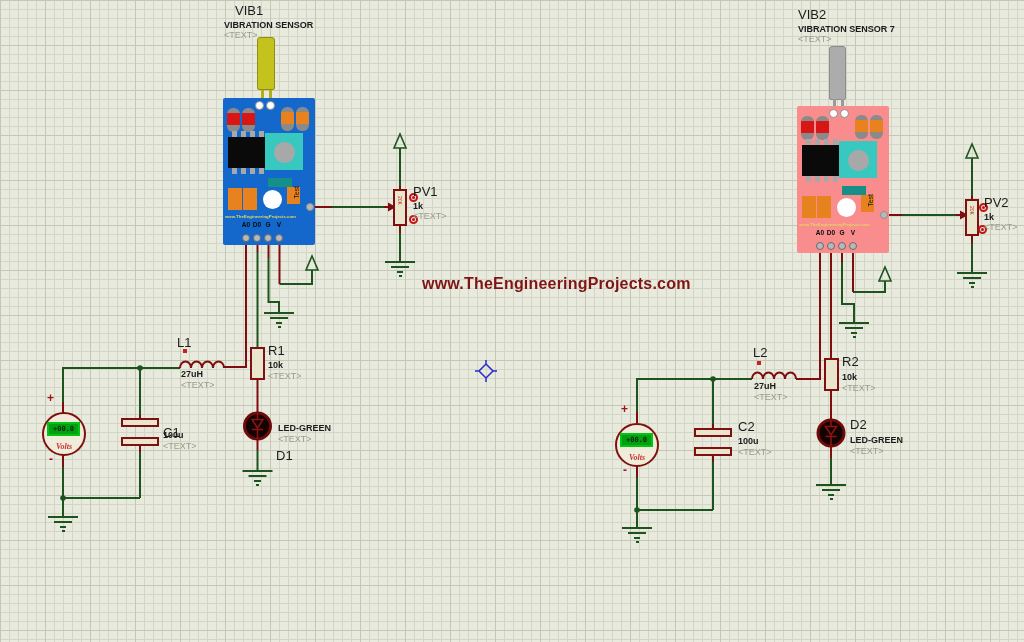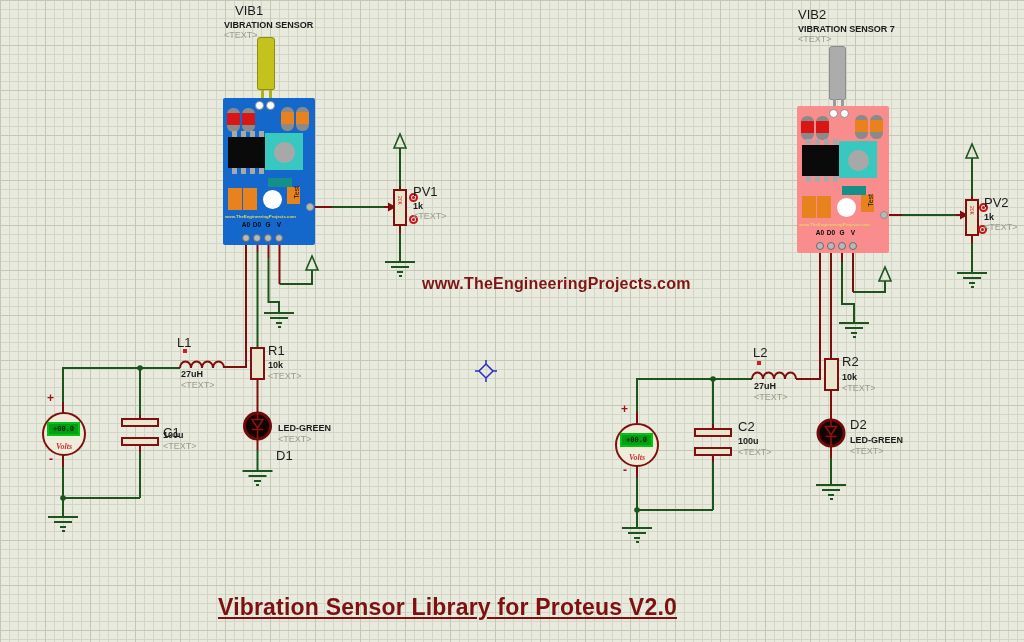--- a/index.html
+++ b/index.html
@@ -387,15 +387,14 @@
 
   <div class="lbl ref" style="left:276px;top:406px;margin-top:43px;">D1</div>
   <div class="lbl val" style="left:278px;top:424px;">LED-GREEN</div>
   <div class="lbl ph" style="left:278px;top:435px;">&lt;TEXT&gt;</div>
 
   <div class="lbl ref" style="left:850px;top:418px;text-align:center;">D2</div>
   <div class="lbl val" style="left:850px;top:436px;">LED-GREEN</div>
   <div class="lbl ph" style="left:850px;top:447px;">&lt;TEXT&gt;</div>
 
   <div id="watermark">www.TheEngineeringProjects.com</div>
-  <div id="title">Vibration Sensor Library for Proteus V2.0</div>
 
 </div>
 
 </body></html>

